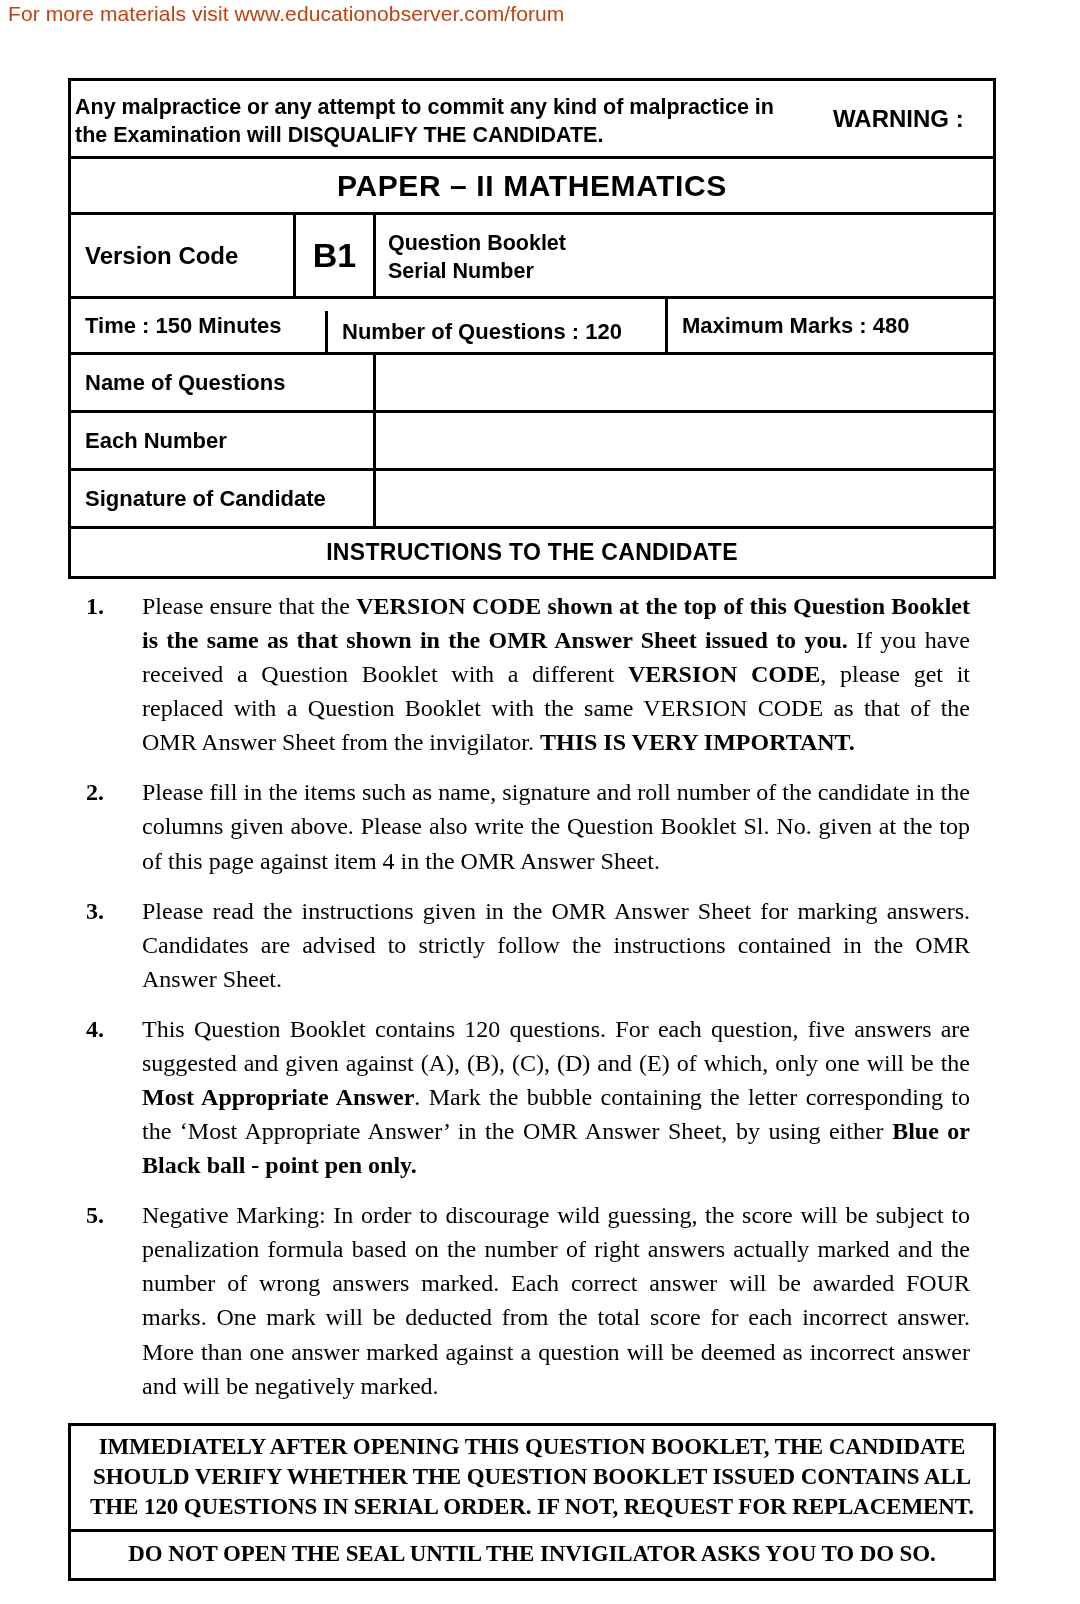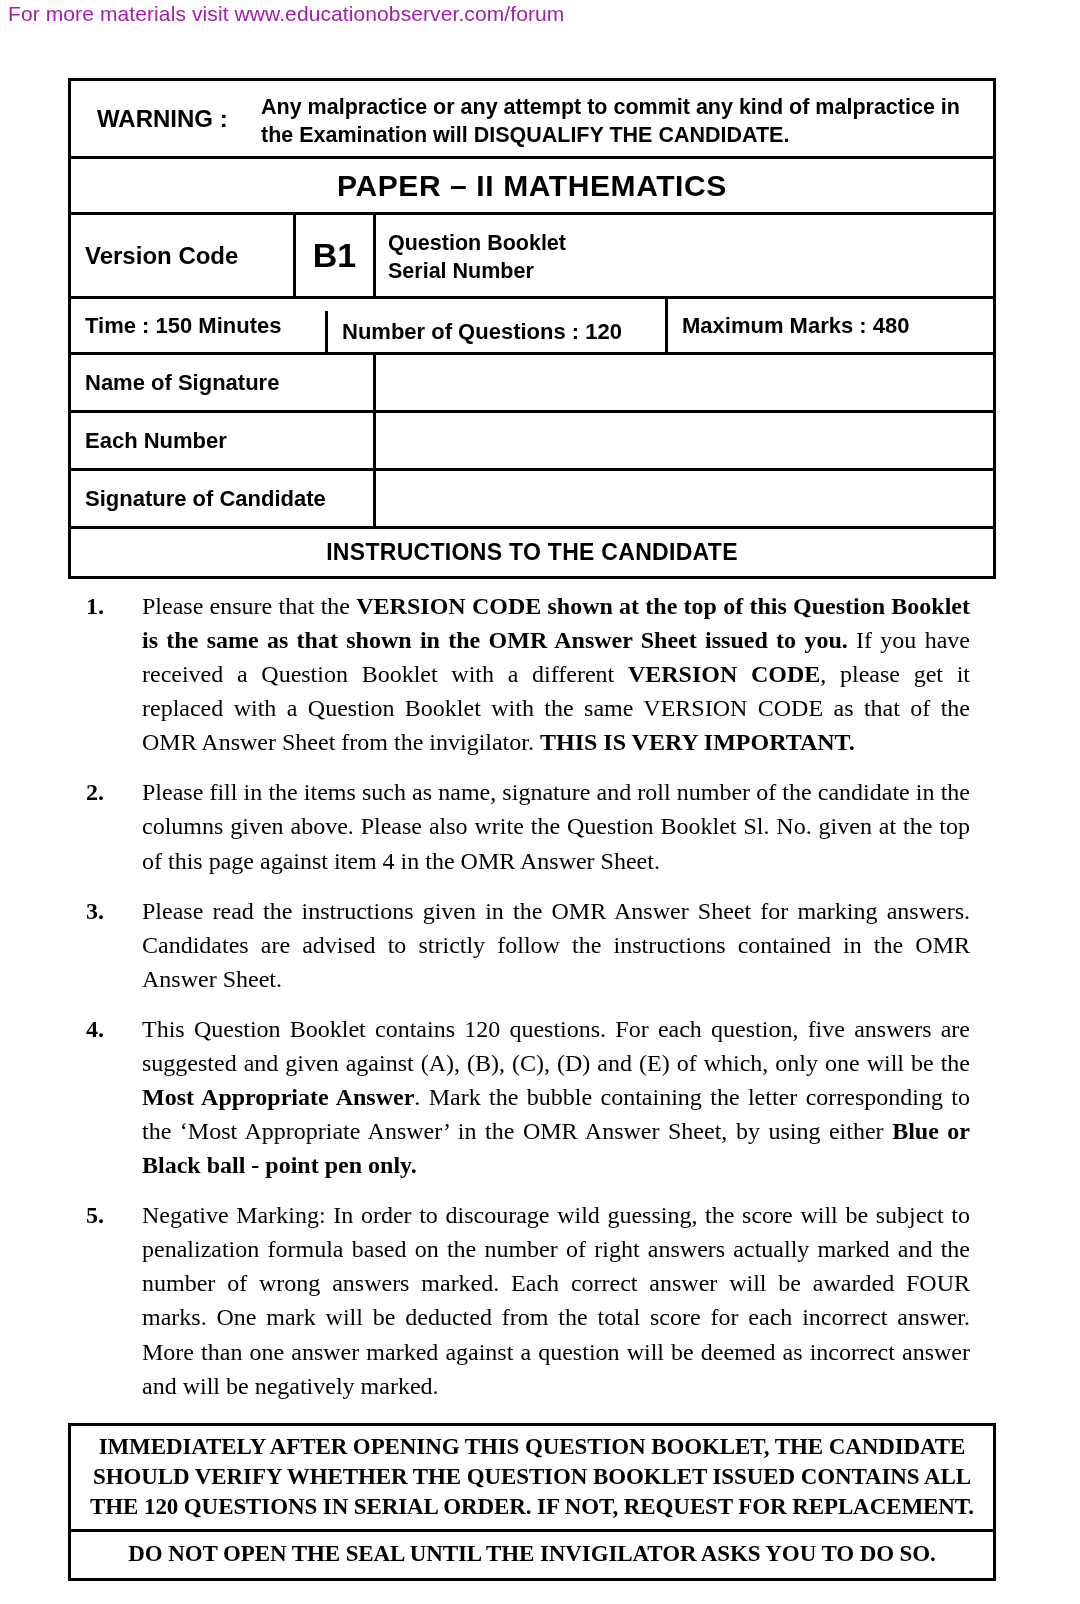--- a/index.html
+++ b/index.html
@@ -17,21 +17,21 @@
   }
 
   
   .watermark {
     position: absolute;
     left: 8px;
     top: 2px;
     font-family: "Liberation Sans", sans-serif;
     font-size: 21px;
     font-weight: 400;
-    color: #a21caf;
+    color: #c2410c;
     letter-spacing: 0.1px;
     white-space: nowrap;
   }
 
   
   .sheet {
     position: absolute;
     left: 68px;
     top: 78px;
     width: 928px;
@@ -174,22 +174,22 @@
   }
 </style>
 </head>
 <body>
 
 <div class="watermark">For more materials visit www.educationobserver.com/forum</div>
 
 <div class="sheet">
 
   <div class="row warn-row">
+    <div class="cell warn-text">Any malpractice or any attempt to commit any kind of malpractice in the Examination will  DISQUALIFY THE CANDIDATE.</div>
     <div class="cell warn-label">WARNING :</div>
-    <div class="cell warn-text">Any malpractice or any attempt to commit any kind of malpractice in the Examination will  DISQUALIFY THE CANDIDATE.</div>
   </div>
 
   <div class="row title-row">
     <div class="cell title-cell">PAPER – II  MATHEMATICS</div>
   </div>
 
   <div class="row ver-row">
     <div class="cell ver-label">Version Code</div>
     <div class="cell ver-code vdiv">B1</div>
     <div class="cell ver-booklet vdiv">
@@ -198,21 +198,21 @@
     </div>
   </div>
 
   <div class="row time-row">
     <div class="cell time-cell">Time : 150 Minutes</div>
     <div class="cell numq-cell vdiv">Number of Questions : 120</div>
     <div class="cell marks-cell vdiv">Maximum Marks : 480</div>
   </div>
 
   <div class="row field-row">
-    <div class="cell field-label">Name of Signature</div>
+    <div class="cell field-label">Name of Questions</div>
     <div class="cell field-value vdiv"></div>
   </div>
 
   <div class="row field-row">
     <div class="cell field-label">Each Number</div>
     <div class="cell field-value vdiv"></div>
   </div>
 
   <div class="row field-row">
     <div class="cell field-label">Signature of Candidate</div>

